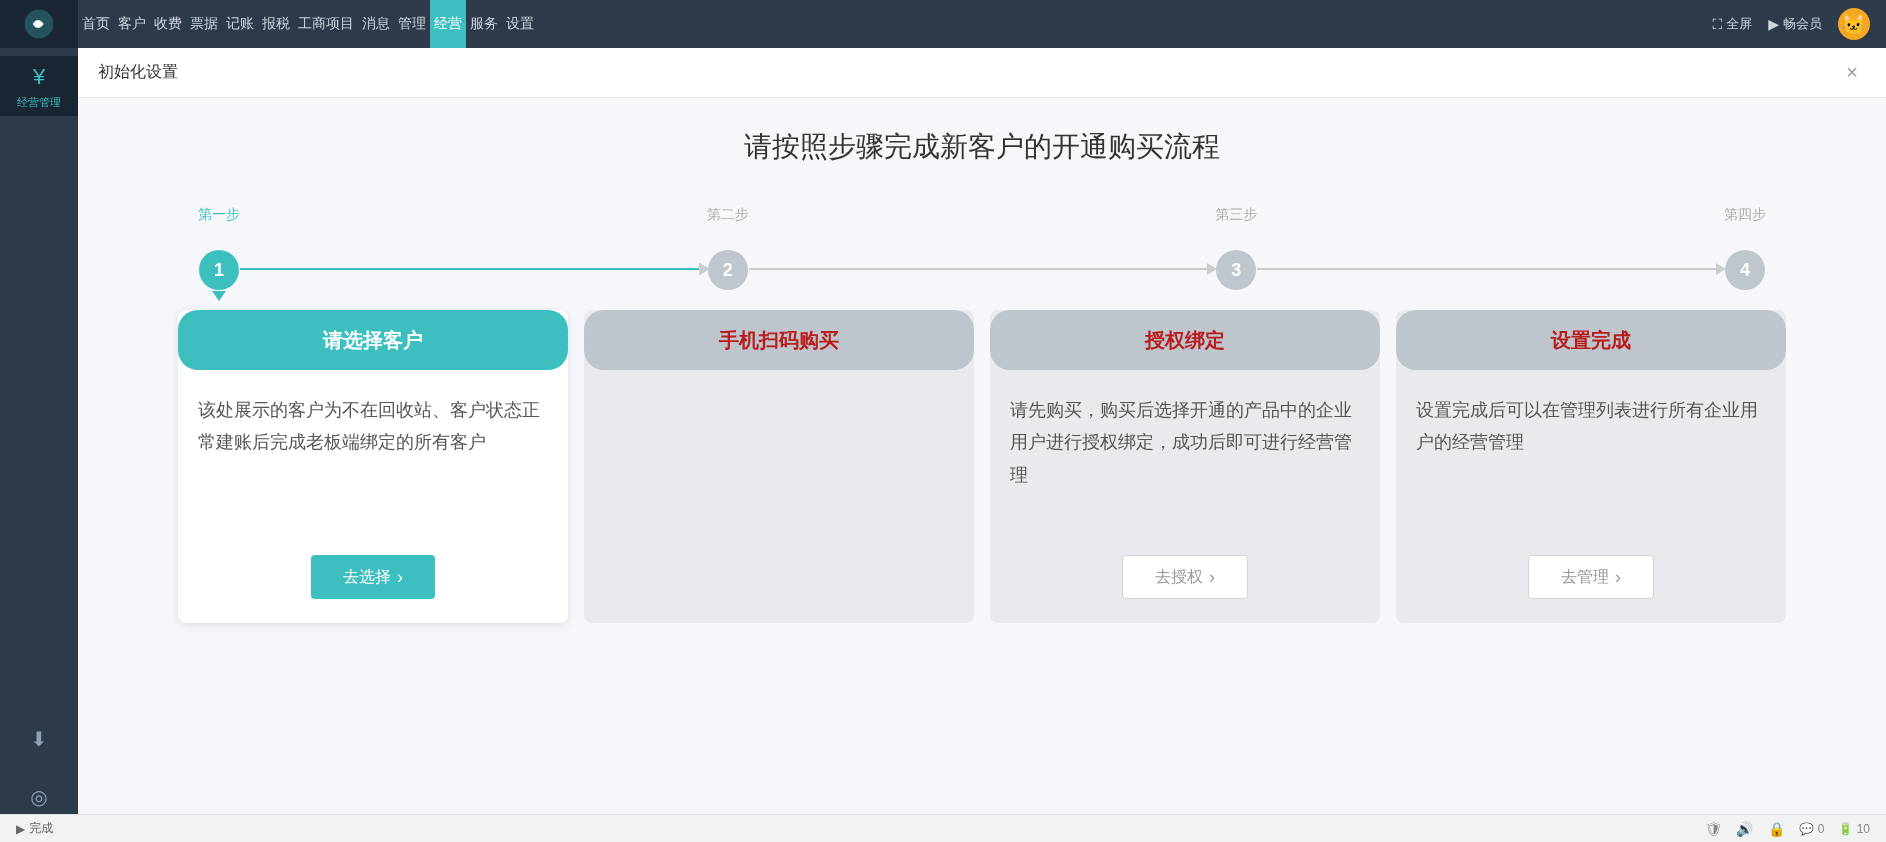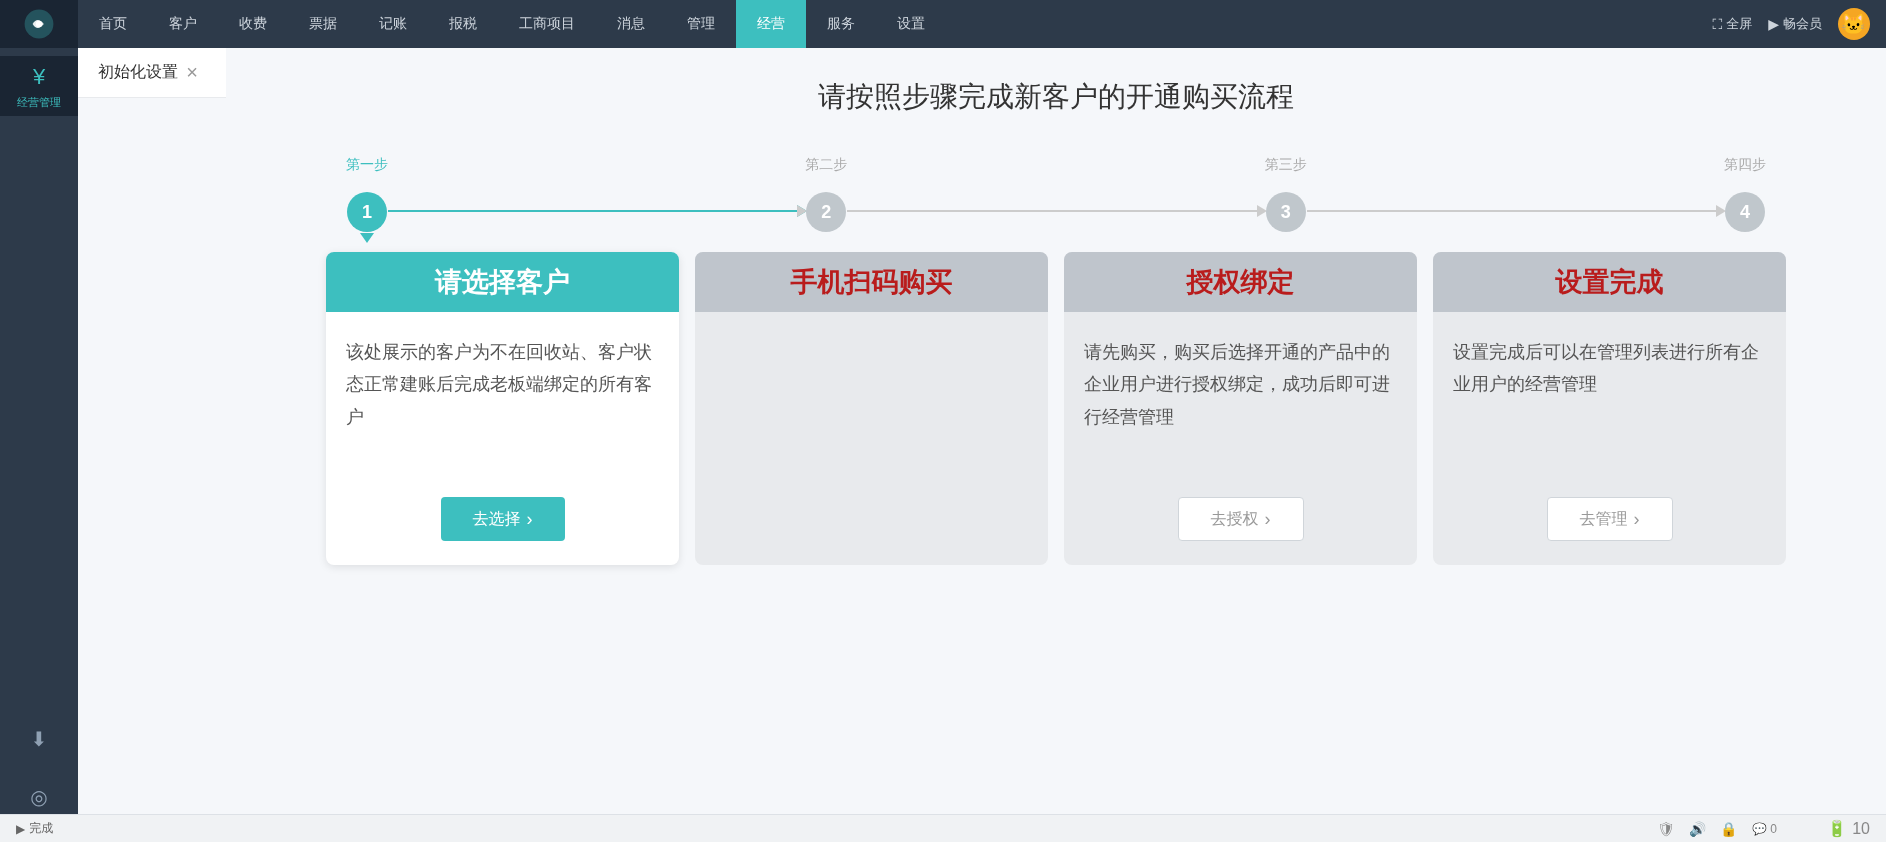--- a/index.html
+++ b/index.html
@@ -26,21 +26,21 @@
     .nav-logo svg { width: 32px; height: 32px; }
     .nav-items {
       display: flex;
       align-items: center;
       flex: 1;
       height: 100%;
     }
     .nav-item {
       color: #cdd4dc;
       font-size: 14px;
-      padding: 0 21px;
+      padding: 0 4px;
       height: 100%;
       display: flex;
       align-items: center;
       cursor: pointer;
       white-space: nowrap;
     }
     .nav-item.active {
       background: #3dbfbf;
       color: #fff;
       border-radius: 0;
@@ -130,21 +130,21 @@
 
     
     .main-content {
       position: absolute;
       left: 78px;
       top: 48px;
       width: 1808px;
       height: 794px;
       background: #f5f7fa;
       display: flex;
-      flex-direction: row;
+      flex-direction: column;
     }
 
     
     .page-header {
       height: 50px;
       background: #fff;
       display: flex;
       align-items: center;
       padding: 0 20px;
       border-bottom: 1px solid #e8eaed;
@@ -189,21 +189,21 @@
       margin-bottom: 20px;
     }
     .step-block {
       display: flex;
       flex-direction: column;
       align-items: center;
     }
     .step-name {
       font-size: 14px;
       color: #aaa;
-      margin-bottom: 18px;
+      margin-bottom: 26px;
     }
     .step-name.active-step { color: #3dbfbf; }
     .step-num {
       width: 40px;
       height: 40px;
       border-radius: 50%;
       background: #c0c7cc;
       color: #fff;
       font-size: 18px;
       font-weight: 600;
@@ -260,24 +260,25 @@
     }
     .card.active {
       background: #fff;
       box-shadow: 0 2px 8px rgba(0,0,0,0.1);
     }
     .card-header {
       height: 60px;
       display: flex;
       align-items: center;
       justify-content: center;
-      font-size: 27px;
+      font-size: 20px;
       font-weight: 600;
       color: #fff;
       background: #3dbfbf;
+      border-radius: 20px;
     }
     .card-header.inactive {
       background: #bfc5cc;
       color: #b91c1c;
     }
     .card-body {
       padding: 24px 20px;
       flex: 1;
       font-size: 18px;
       color: #555;
@@ -486,15 +487,15 @@
 <div class="status-bar">
   <div class="status-play">
     <span style="font-size:12px;">▶</span>
     <span>完成</span>
   </div>
   <div class="status-right">
     <span class="status-icon">🛡</span>
     <span class="status-icon">🔊</span>
     <span class="status-icon">🔒</span>
     <span class="status-icon" style="font-size:12px;">💬 0</span>
-    <span class="status-icon" style="font-size:16px;margin-left:37px;">🔋 10</span>
+    <span class="status-icon" style="font-size:12px;">🔋 10</span>
   </div>
 </div>
 
 </body></html>

